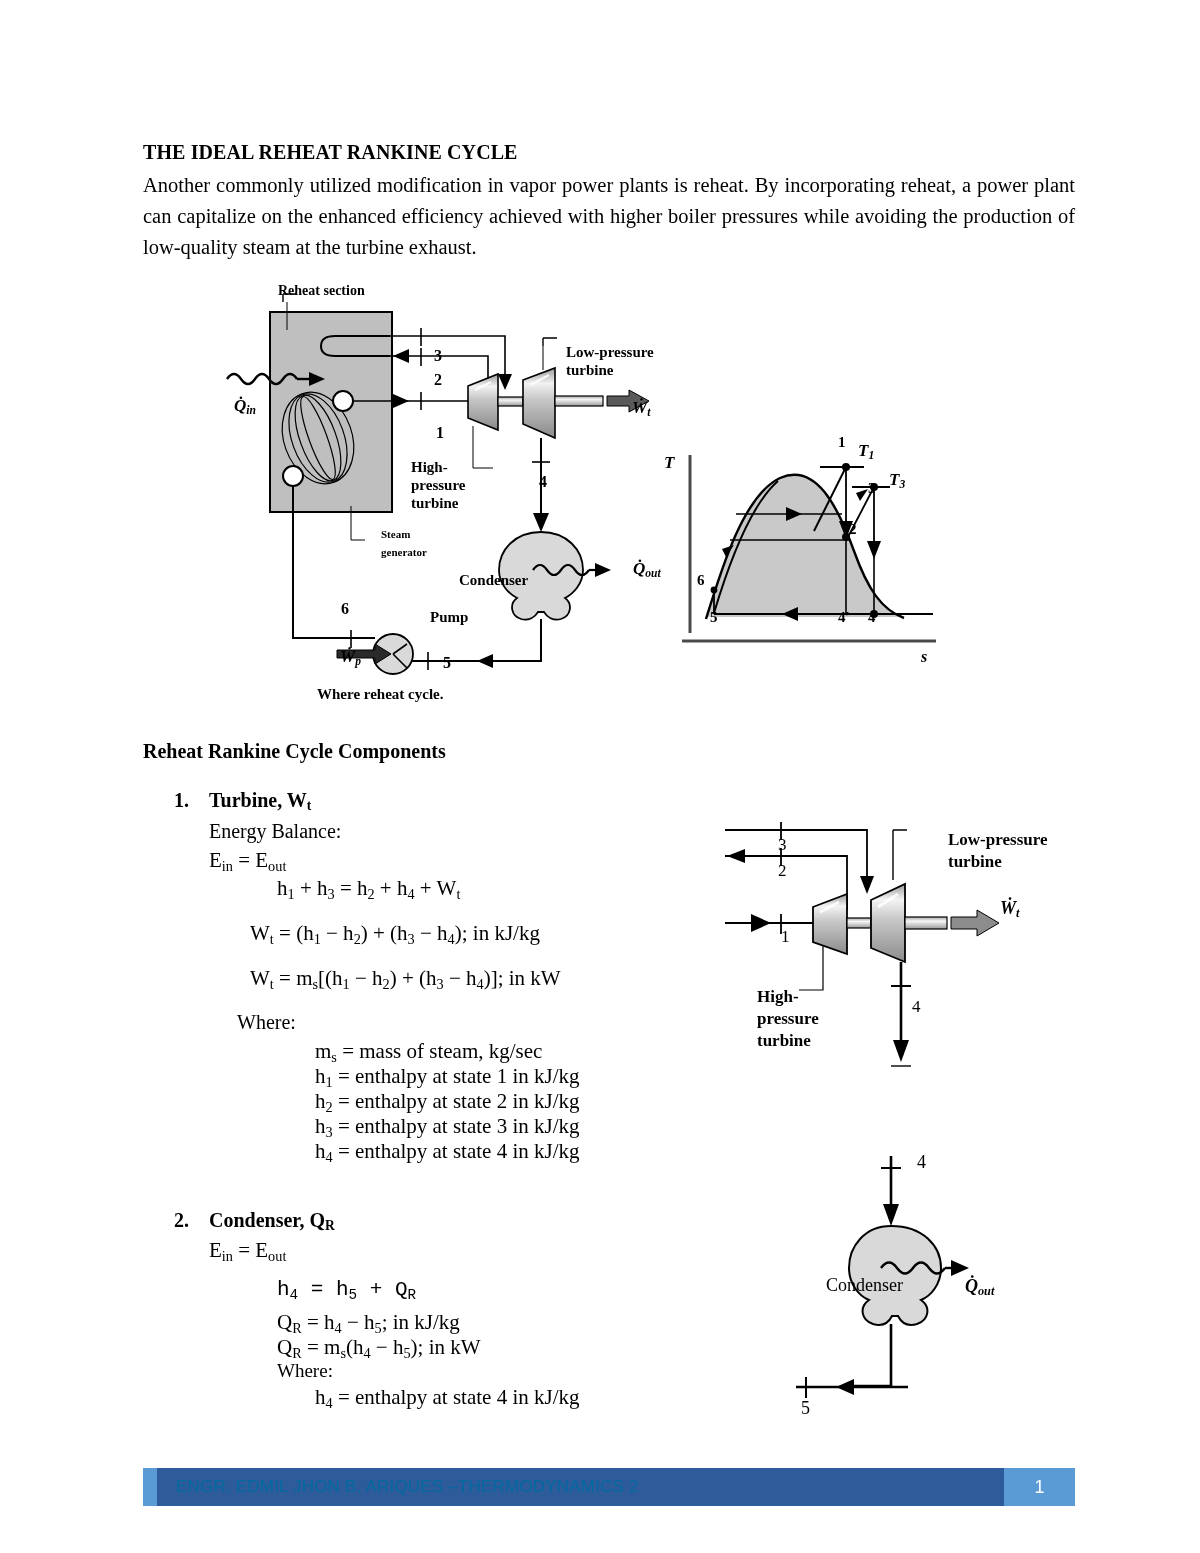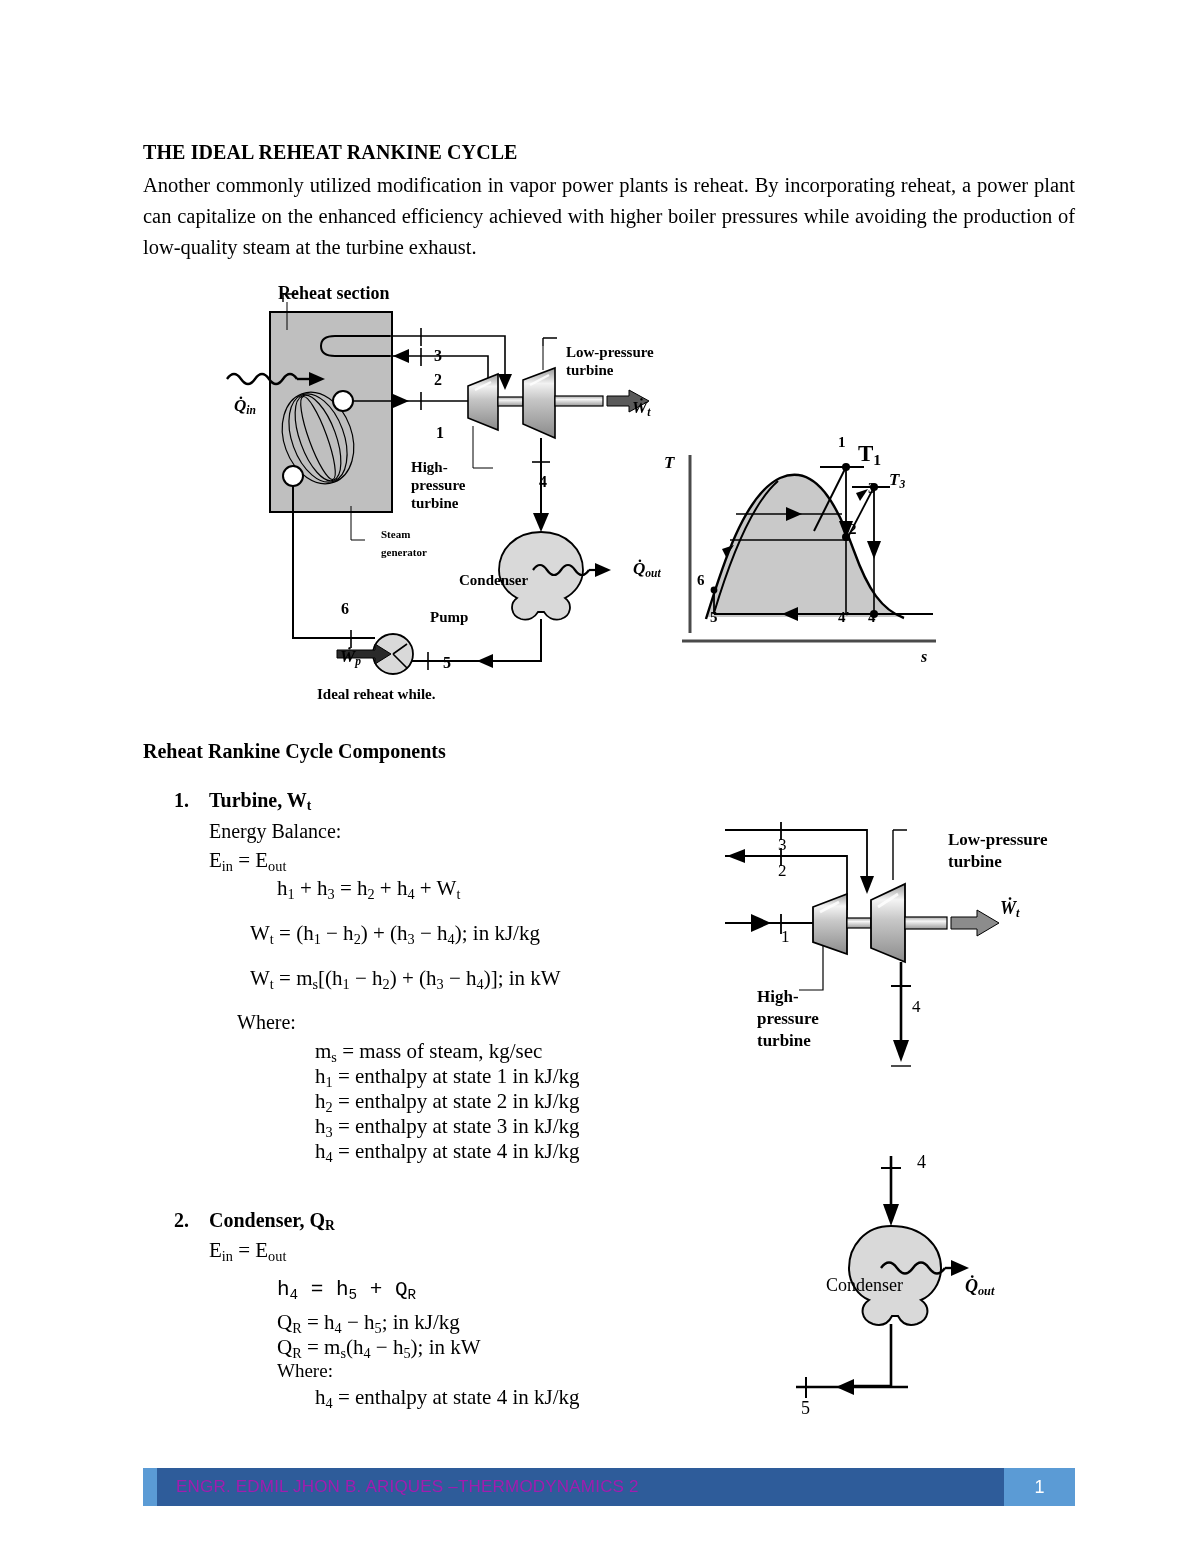--- a/index.html
+++ b/index.html
@@ -33,21 +33,21 @@
   sub{font-size:.68em;vertical-align:-.25em;}
 
   
   .footer{
     position:absolute;left:143px;top:1468px;width:932px;height:38px;
   }
   .footer-accent{position:absolute;left:0;top:0;width:14px;height:38px;background:#5B9BD5;}
   .footer-band{position:absolute;left:14px;top:0;width:847px;height:38px;background:#2E5C9A;}
   .footer-text{
     position:absolute;left:33px;top:0;height:38px;line-height:38px;
-    color:#a21caf;font-family:"Liberation Sans",sans-serif;font-size:17px;
+    color:#0369a1;font-family:"Liberation Sans",sans-serif;font-size:17px;
     letter-spacing:.2px;white-space:nowrap;
   }
   .footer-pagebox{position:absolute;left:861px;top:0;width:71px;height:38px;background:#5B9BD5;}
   .footer-pagenum{
     position:absolute;left:861px;top:0;width:71px;height:38px;line-height:38px;
     text-align:center;color:#fff;font-family:"Liberation Sans",sans-serif;font-size:18px;
   }
 
   
   .fig{position:absolute;}
@@ -155,21 +155,21 @@
 
       <path d="M112 372 L150 372 L150 366 L166 376 L150 386 L150 380 L112 380 Z" fill="#2a2a2a" stroke="#000" stroke-width="1"></path>
 
       <path d="M150 360 L68 360 L68 208" stroke="#000" stroke-width="2" fill="none"></path>
       <path d="M126 352 L126 370" stroke="#000" stroke-width="1.6"></path>
 
       <path d="M126 228 L126 262 L140 262" stroke="#000" stroke-width="1" fill="none"></path>
     </svg>
   </div>
 
-  <div class="txt" style="left:278px;top:283px;font-size:18px;font-weight:bold;">Reheat section</div>
+  <div class="txt" style="left:278px;top:283px;font-size:14px;font-weight:bold;">Reheat section</div>
 
   <div class="txt" style="left:566px;top:343px;font-size:15px;font-weight:bold;line-height:18px;white-space:normal;width:110px;">Low-pressure<br>turbine</div>
 
   <div class="txt" style="left:411px;top:458px;font-size:15px;font-weight:bold;line-height:18px;white-space:normal;width:80px;">High-<br>pressure<br>turbine</div>
 
   <div class="txt" style="left:381px;top:525px;font-size:11px;font-weight:bold;line-height:18px;white-space:normal;width:90px;">Steam<br>generator</div>
 
   <div class="txt" style="left:459px;top:572px;font-size:15px;font-weight:bold;">Condenser</div>
 
   <div class="txt" style="left:430px;top:609px;font-size:15px;font-weight:bold;">Pump</div>
@@ -179,21 +179,21 @@
   <div class="txt" style="left:436px;top:424px;font-size:16px;font-weight:bold;">1</div>
   <div class="txt" style="left:539px;top:473px;font-size:16px;font-weight:bold;">4</div>
   <div class="txt" style="left:443px;top:654px;font-size:16px;font-weight:bold;">5</div>
   <div class="txt" style="left:341px;top:600px;font-size:16px;font-weight:bold;">6</div>
 
   <div class="txt" style="left:234px;top:396px;font-size:17px;font-style:italic;font-weight:bold;">Q̇<sub>in</sub></div>
   <div class="txt" style="left:632px;top:398px;font-size:17px;font-style:italic;font-weight:bold;">Ẇ<sub>t</sub></div>
   <div class="txt" style="left:633px;top:559px;font-size:17px;font-style:italic;font-weight:bold;">Q̇<sub>out</sub></div>
   <div class="txt" style="left:340px;top:647px;font-size:17px;font-style:italic;font-weight:bold;">Ẇ<sub>p</sub></div>
 
-  <div class="figcap" style="left:317px;top:686px;">Ideal reheat while.</div>
+  <div class="figcap" style="left:317px;top:686px;">Where reheat cycle.</div>
 
   <div class="fig" style="left:668px;top:445px;">
     <svg width="280" height="225" viewBox="0 0 280 225">
 
       <path d="M22 10 L22 188" stroke="#4a4a4a" stroke-width="3" fill="none"></path>
       <path d="M14 196 L268 196" stroke="#4a4a4a" stroke-width="3" fill="none"></path>
 
       <path d="M40 170
                C 56 120 76 52 112 34
                C 146 18 170 62 186 106
@@ -239,21 +239,21 @@
       <path d="M206 108 L206 169" stroke="#000" stroke-width="1.6" fill="none"></path>
       <circle cx="206" cy="169" r="4" fill="#000"></circle>
 
       <path d="M178 92 L178 169" stroke="#000" stroke-width="1.6" fill="none"></path>
     </svg>
   </div>
 
   <div class="txt" style="left:664px;top:453px;font-size:17px;font-style:italic;font-weight:bold;">T</div>
   <div class="txt" style="left:921px;top:648px;font-size:16px;font-style:italic;font-weight:bold;">s</div>
   <div class="txt" style="left:838px;top:434px;font-size:15px;font-weight:bold;">1</div>
-  <div class="txt" style="left:858px;top:441px;font-size:23px;font-weight:bold;">T<sub>1</sub></div>
+  <div class="txt" style="left:858px;top:441px;font-size:17px;font-style:italic;font-weight:bold;">T<sub>1</sub></div>
   <div class="txt" style="left:868px;top:480px;font-size:15px;font-weight:bold;">3</div>
   <div class="txt" style="left:889px;top:470px;font-size:17px;font-style:italic;font-weight:bold;">T<sub>3</sub></div>
   <div class="txt" style="left:849px;top:521px;font-size:15px;font-weight:bold;">2</div>
   <div class="txt" style="left:697px;top:572px;font-size:15px;font-weight:bold;">6</div>
   <div class="txt" style="left:710px;top:609px;font-size:15px;font-weight:bold;">5</div>
   <div class="txt" style="left:838px;top:609px;font-size:15px;font-weight:bold;">4′</div>
   <div class="txt" style="left:868px;top:609px;font-size:15px;font-weight:bold;">4</div>
 
   <div class="sect-head">Reheat Rankine Cycle Components</div>
 

